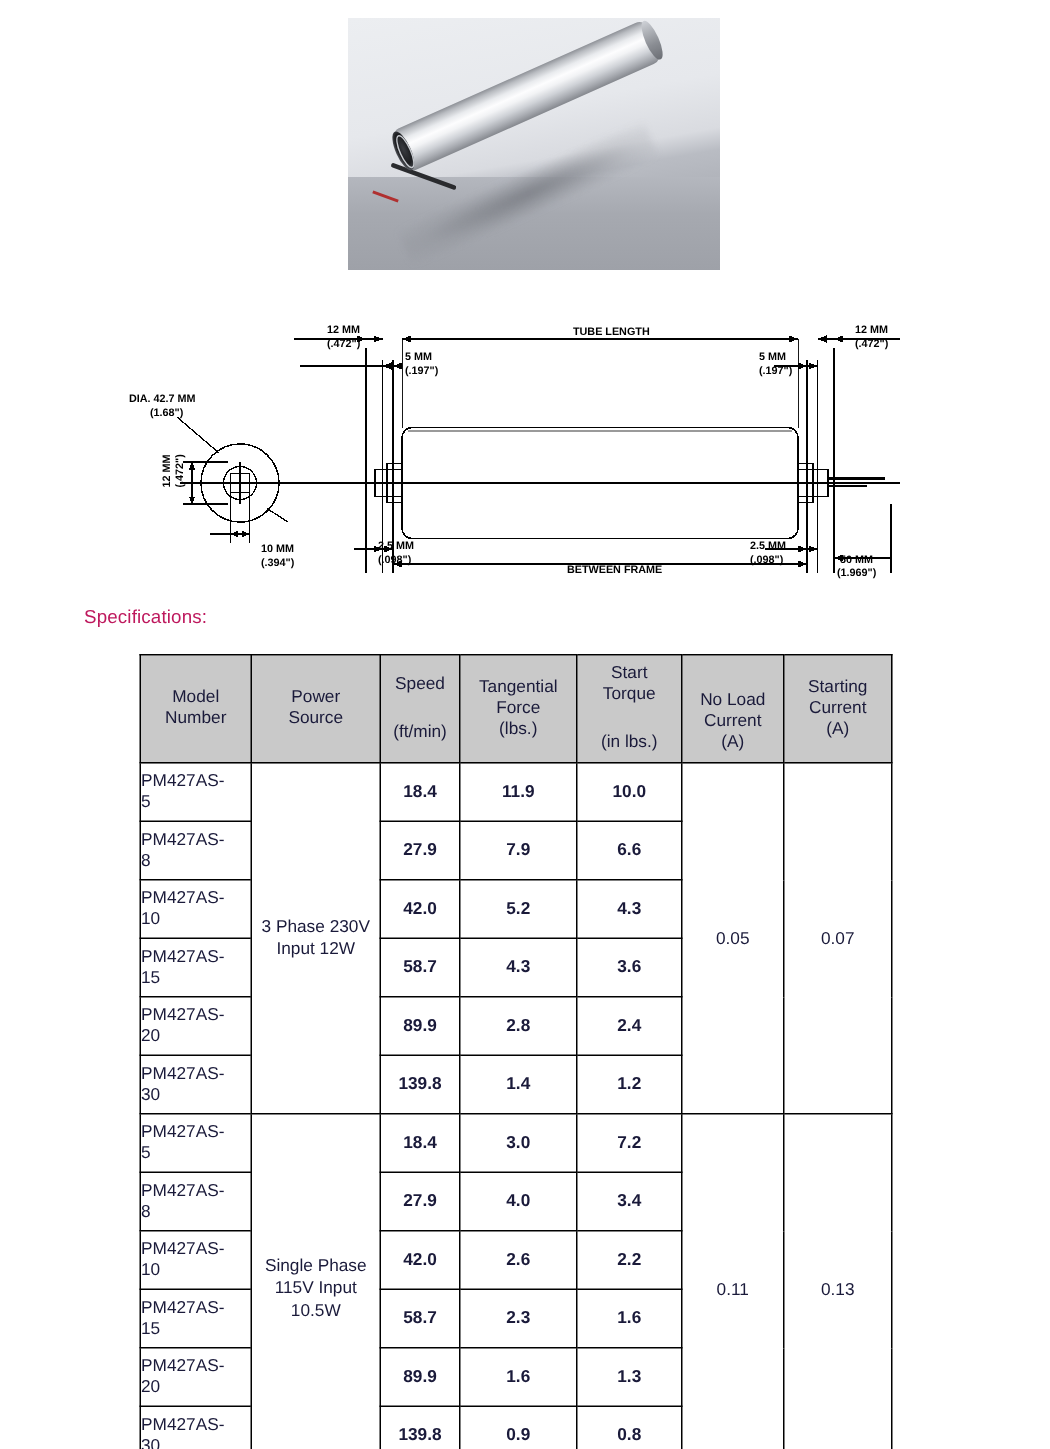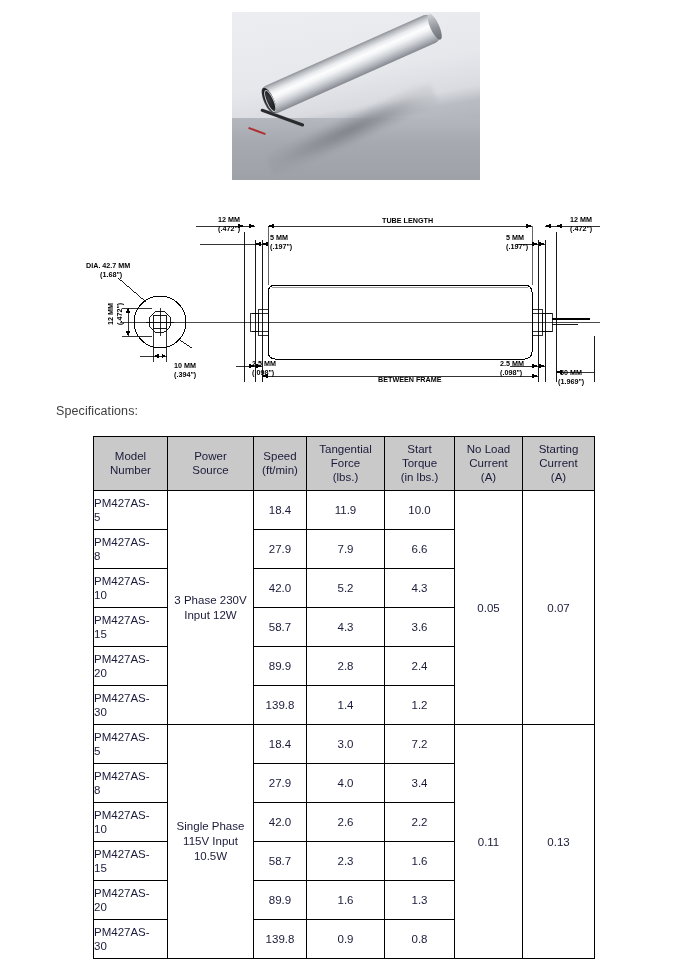--- a/index.html
+++ b/index.html
@@ -118,21 +118,21 @@
     height: 200px;
   }
   .drawing svg { display: block; }
 
   
   .spec-label {
     position: absolute;
     left: 56px;
     top: 404px;
     font-size: 12.5px;
-    color: #404040;
+    color: #be185d;
     letter-spacing: 0.1px;
   }
 
   table.spec {
     position: absolute;
     left: 93px;
     top: 436px;
     width: 426px;
     border-collapse: collapse;
     table-layout: fixed;
@@ -157,30 +157,31 @@
     text-align: left;
     padding: 4px 3px 4px 4px;
     line-height: 1.25;
     height: 38px;
   }
   td.num {
     text-align: center;
     vertical-align: top;
     padding-top: 5px;
     height: 38px;
+    font-weight: bold;
   }
   td.power {
     text-align: center;
     line-height: 1.3;
     padding: 2px;
   }
   td.cur {
     text-align: center;
   }
-  .nowrap { white-space: nowrap; }
+  .nowrap { white-space: nowrap; margin-top: 18px; }
 </style>
 </head>
 <body>
 
 <div class="photo">
   <div class="photo-floor"></div>
   <div class="photo-shadow"></div>
   <div class="cable"></div>
   <div class="cable-tip"></div>
   <div class="roller">

